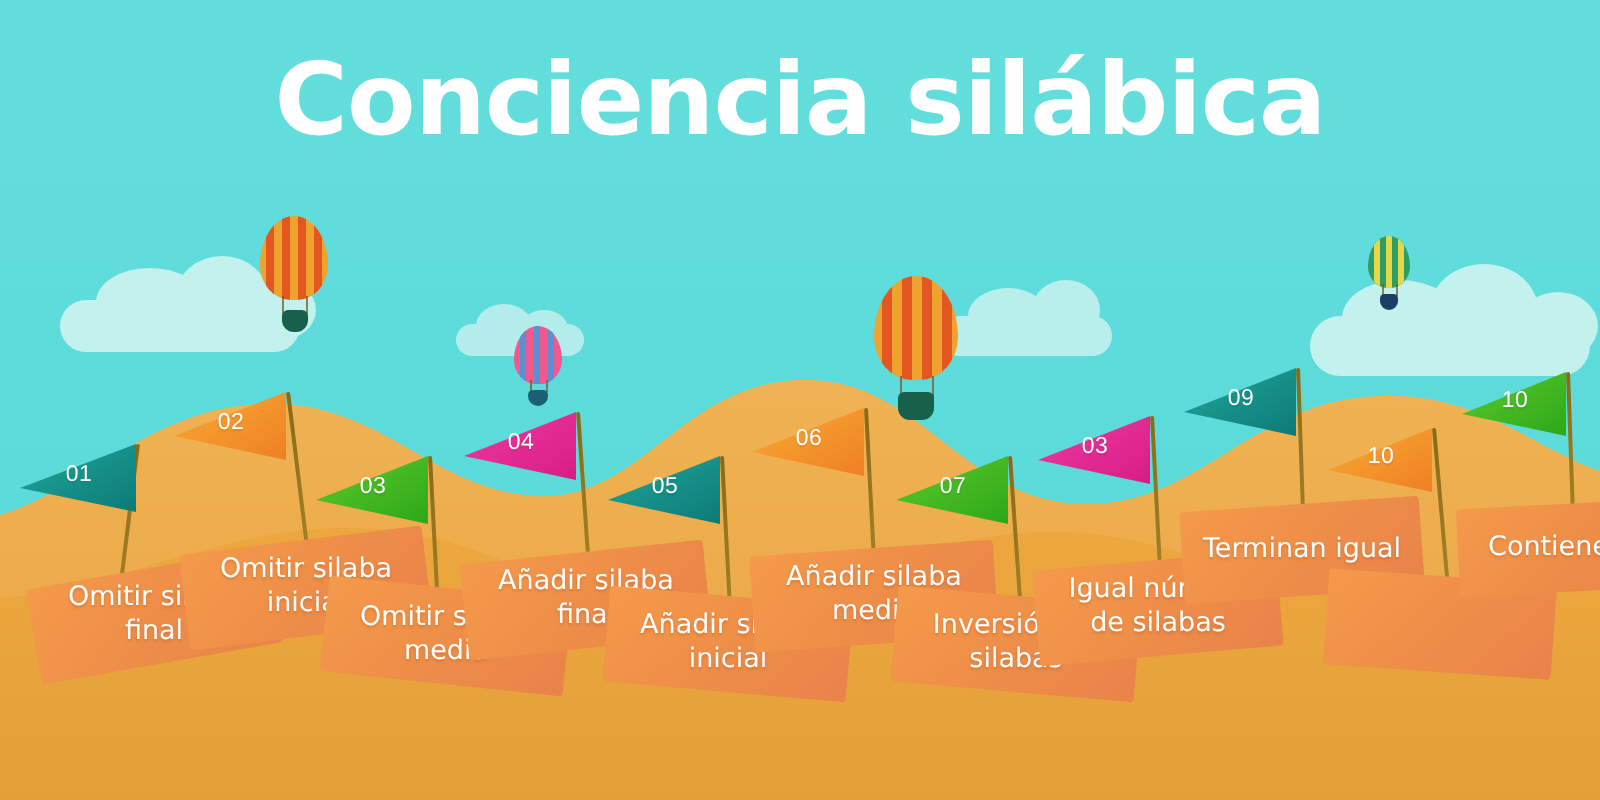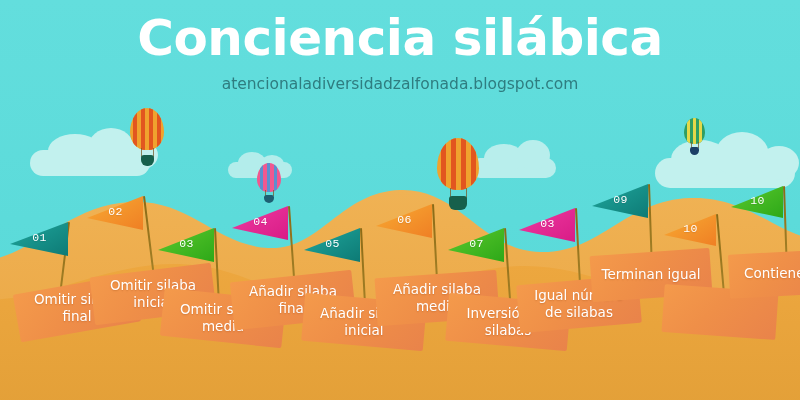--- a/index.html
+++ b/index.html
@@ -7,21 +7,21 @@
     width:800px;height:400px;overflow:hidden;
     font-family:"DejaVu Sans", sans-serif;
     background:#5fdcdc;
   }
   #stage{position:relative;width:800px;height:400px;overflow:hidden;background:linear-gradient(180deg,#63dedd 0%,#5cdbda 55%,#57d8d8 100%);}
   #scene{position:absolute;inset:0;}
 
   
   .header{position:absolute;top:0;left:0;width:800px;text-align:center;z-index:40;}
   .title{
-    margin:0;padding-top:12px;
+    margin:0;padding-top:24px;
     font-size:50px;line-height:1.05;font-weight:700;
     color:#ffffff;letter-spacing:-0.5px;
     font-family:"DejaVu Sans", sans-serif;
   }
   .subtitle{
     margin:0;padding-top:8px;
     font-size:15.5px;line-height:1.45;color:#2f7d80;
     font-family:"DejaVu Sans", sans-serif;
   }
   .subtitle span{display:block;}
@@ -37,21 +37,21 @@
     position:absolute;top:0;
     width:0;height:0;
   }
   .pennant .tri{
     position:absolute;top:0;right:0;width:100%;height:100%;
   }
   .num{
     position:absolute;top:50%;left:50%;
     transform:translate(-46%,-62%);
     color:#ffffff;font-size:11.5px;font-weight:400;
-    font-family:Liberation Mono, monospace;
+    font-family:Liberation Sans, sans-serif;
     letter-spacing:.3px;white-space:nowrap;
     text-shadow:0 1px 1px rgba(0,0,0,.10);
   }
 
   
   .ribbon{position:absolute;z-index:30;}
   .ribbon .plaque{
     position:absolute;left:50%;top:50%;
     transform:translate(-50%,-50%) rotate(var(--rot,0deg));
     background:linear-gradient(135deg,#f49a4b 0%,#ef8f48 45%,#e9834a 100%);
@@ -136,21 +136,20 @@
                C 415,304 450,268 520,266
                C 590,264 630,300 700,300
                C 755,300 785,288 810,282
                L 810,410 L -10,410 Z"></path>
     </svg>
   </div>
 
   <div class="header">
     <h1 class="title">Conciencia silábica</h1>
     <p class="subtitle">
-      <span>atencionaladiversidadzalfonada.blogspot.com</span>
     </p>
   </div>
 
   <div class="balloon" style="left:130px;top:108px;">
     <div class="env" style="width:34px;height:42px;background:#f0a22e;">
       <i style="left:3px;width:4px;background:#e2561f;"></i>
       <i style="left:11px;width:4px;background:#e2561f;"></i>
       <i style="left:19px;width:4px;background:#e2561f;"></i>
       <i style="left:27px;width:4px;background:#e2561f;"></i>
     </div>

